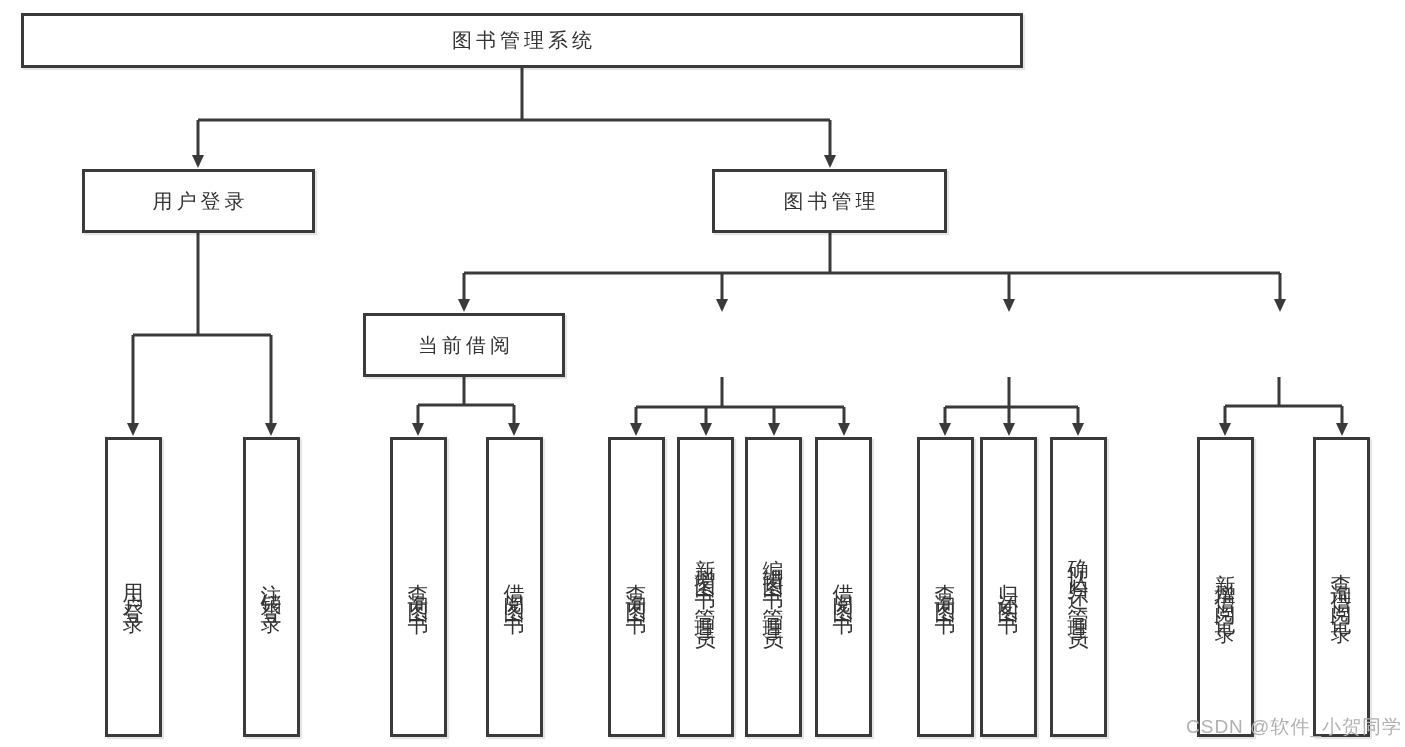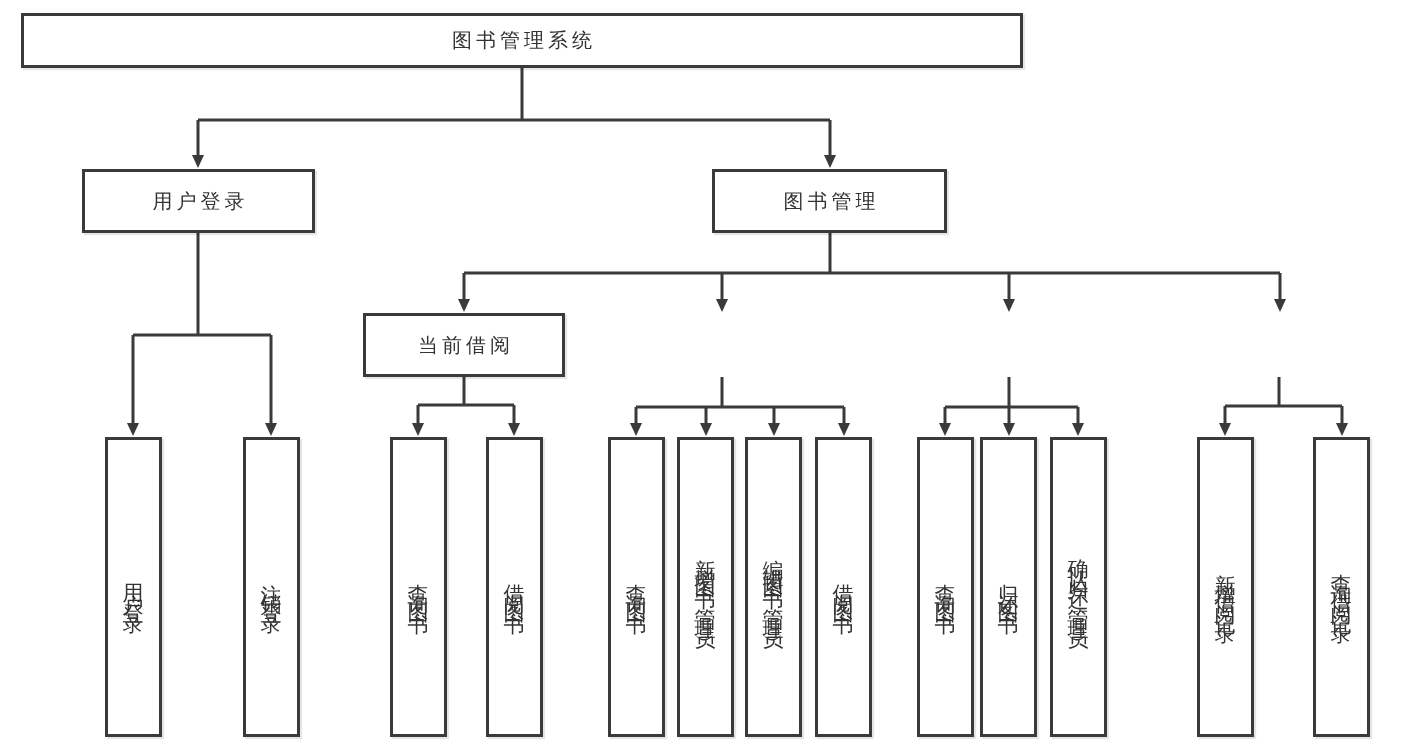--- a/index.html
+++ b/index.html
@@ -137,13 +137,14 @@
     <span class="vlabel">确认归还（管理员）</span>
   </div>
 
   <div class="box leaf" style="left:1197px">
     <span class="vlabel">新增借阅记录</span>
   </div>
   <div class="box leaf" style="left:1313px">
     <span class="vlabel">查询借阅记录</span>
   </div>
 
+  <div class="watermark">CSDN @软件_小贺同学</div>
 </div>
 
 </body></html>

